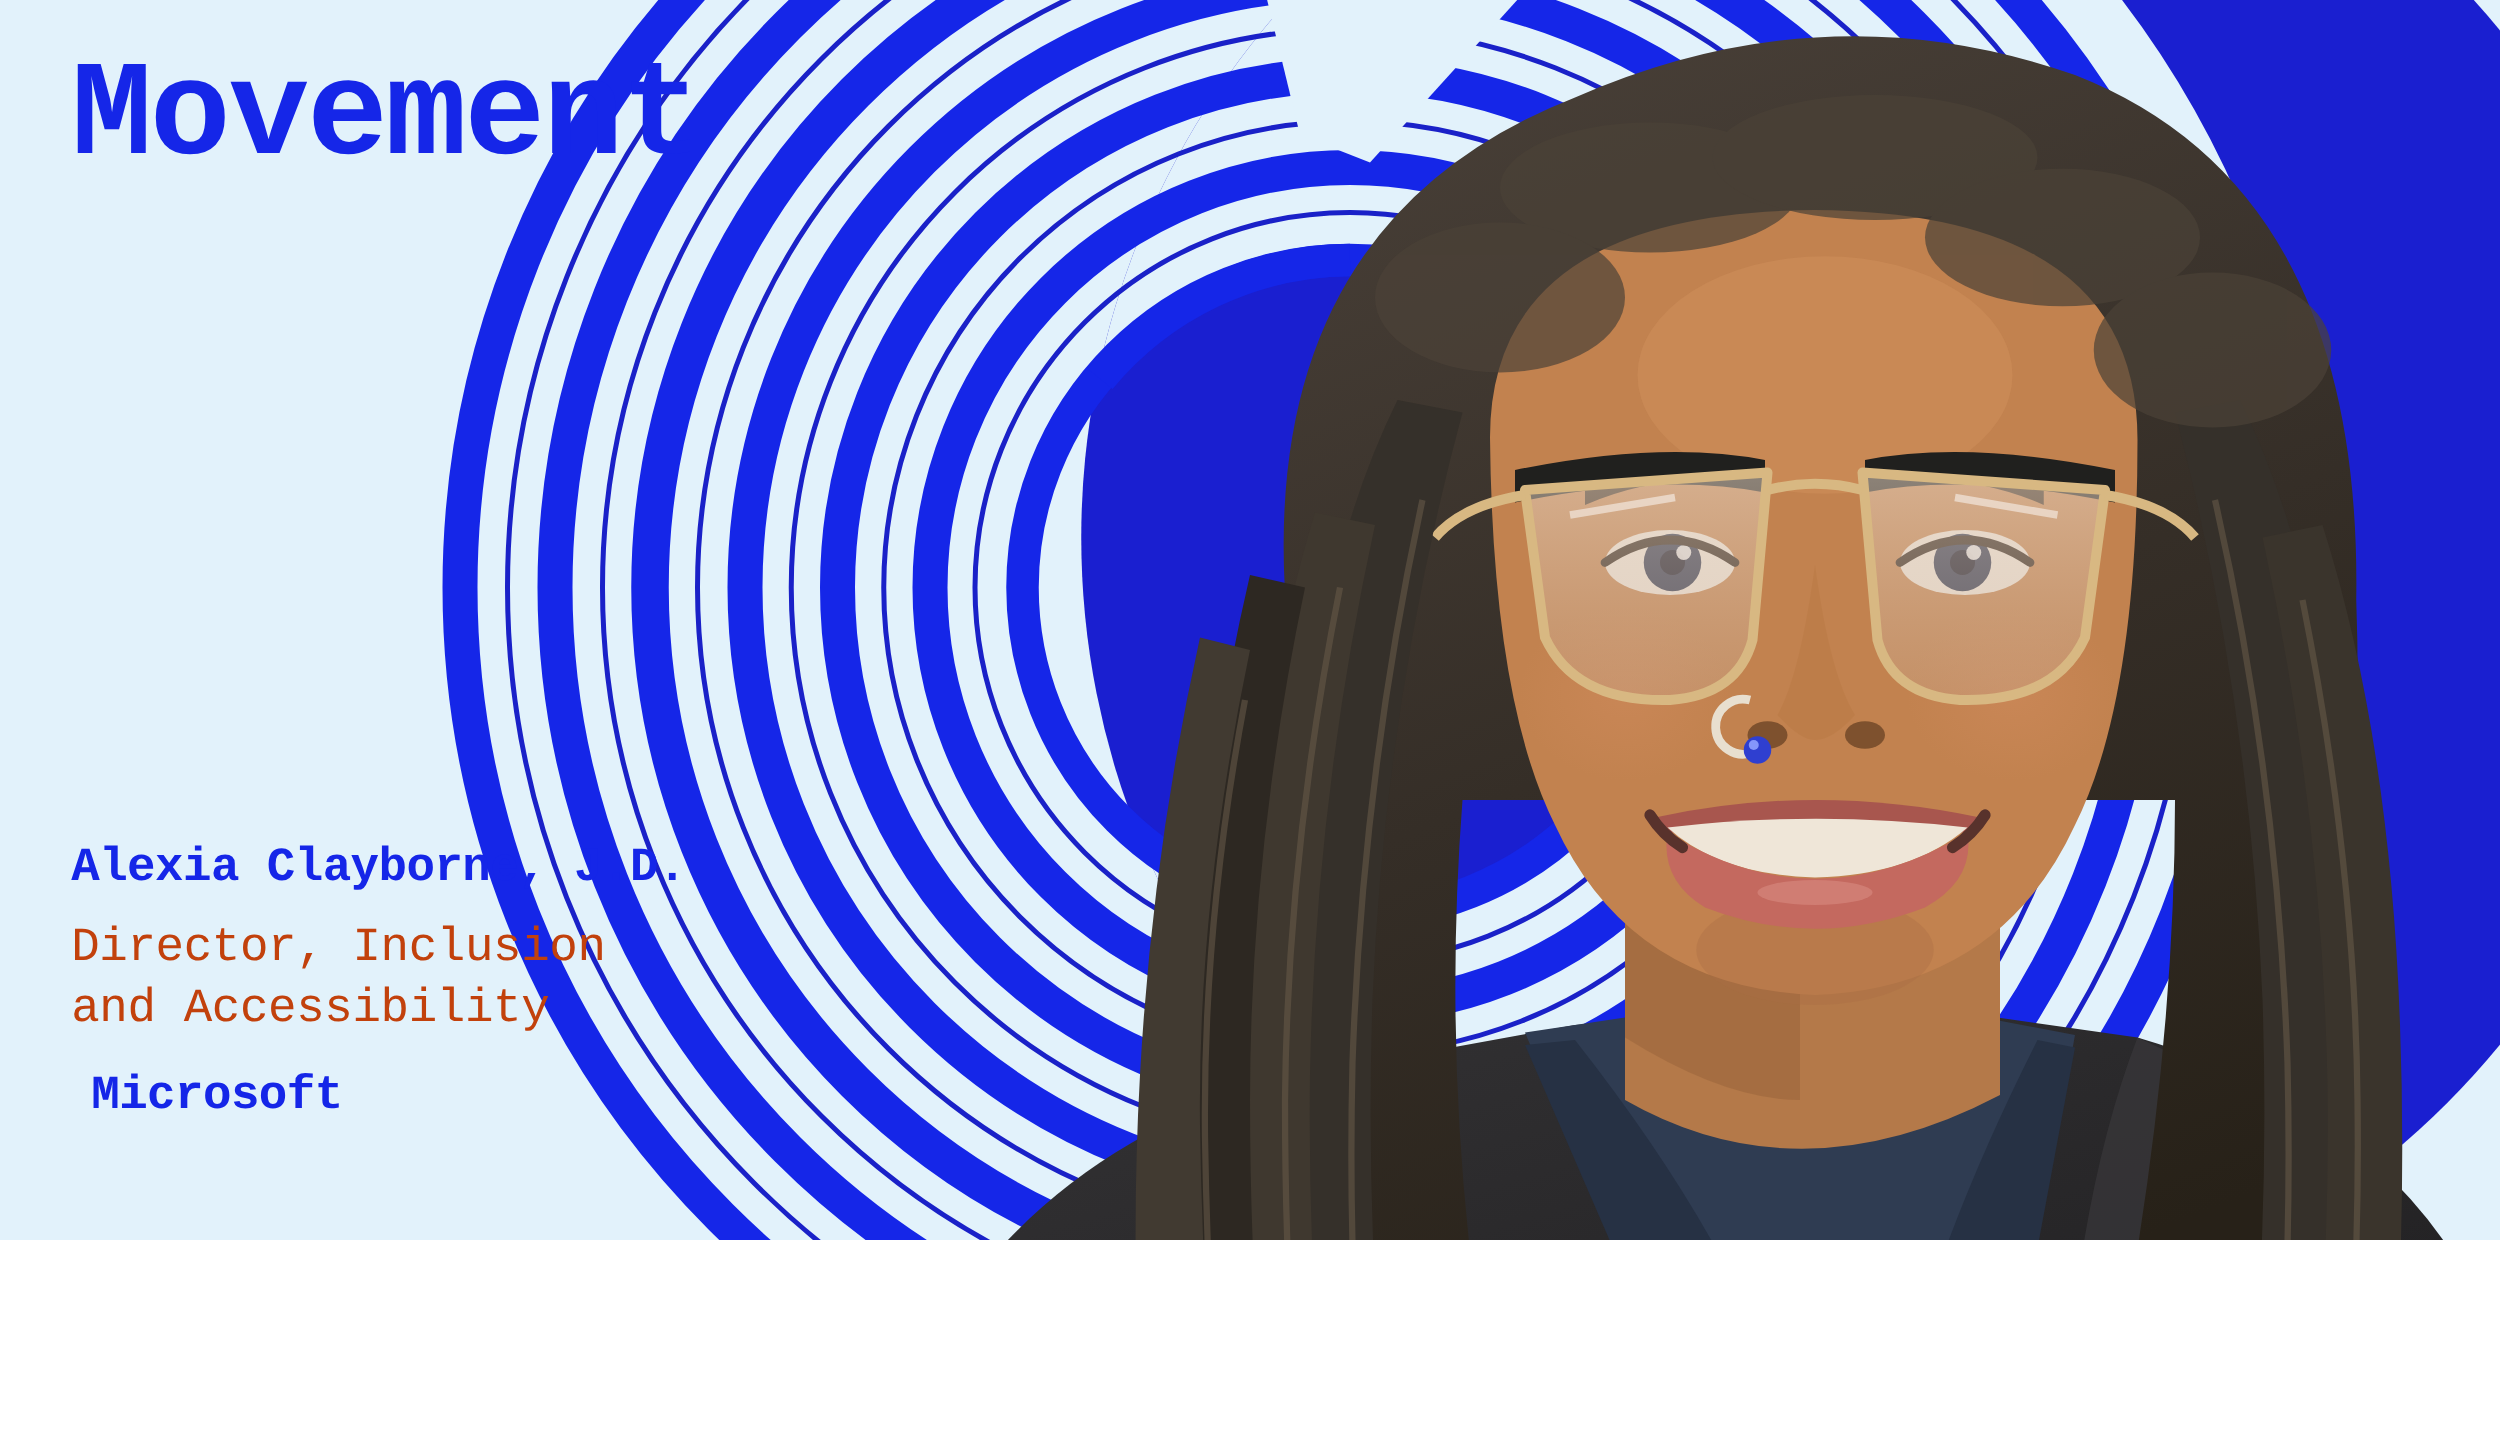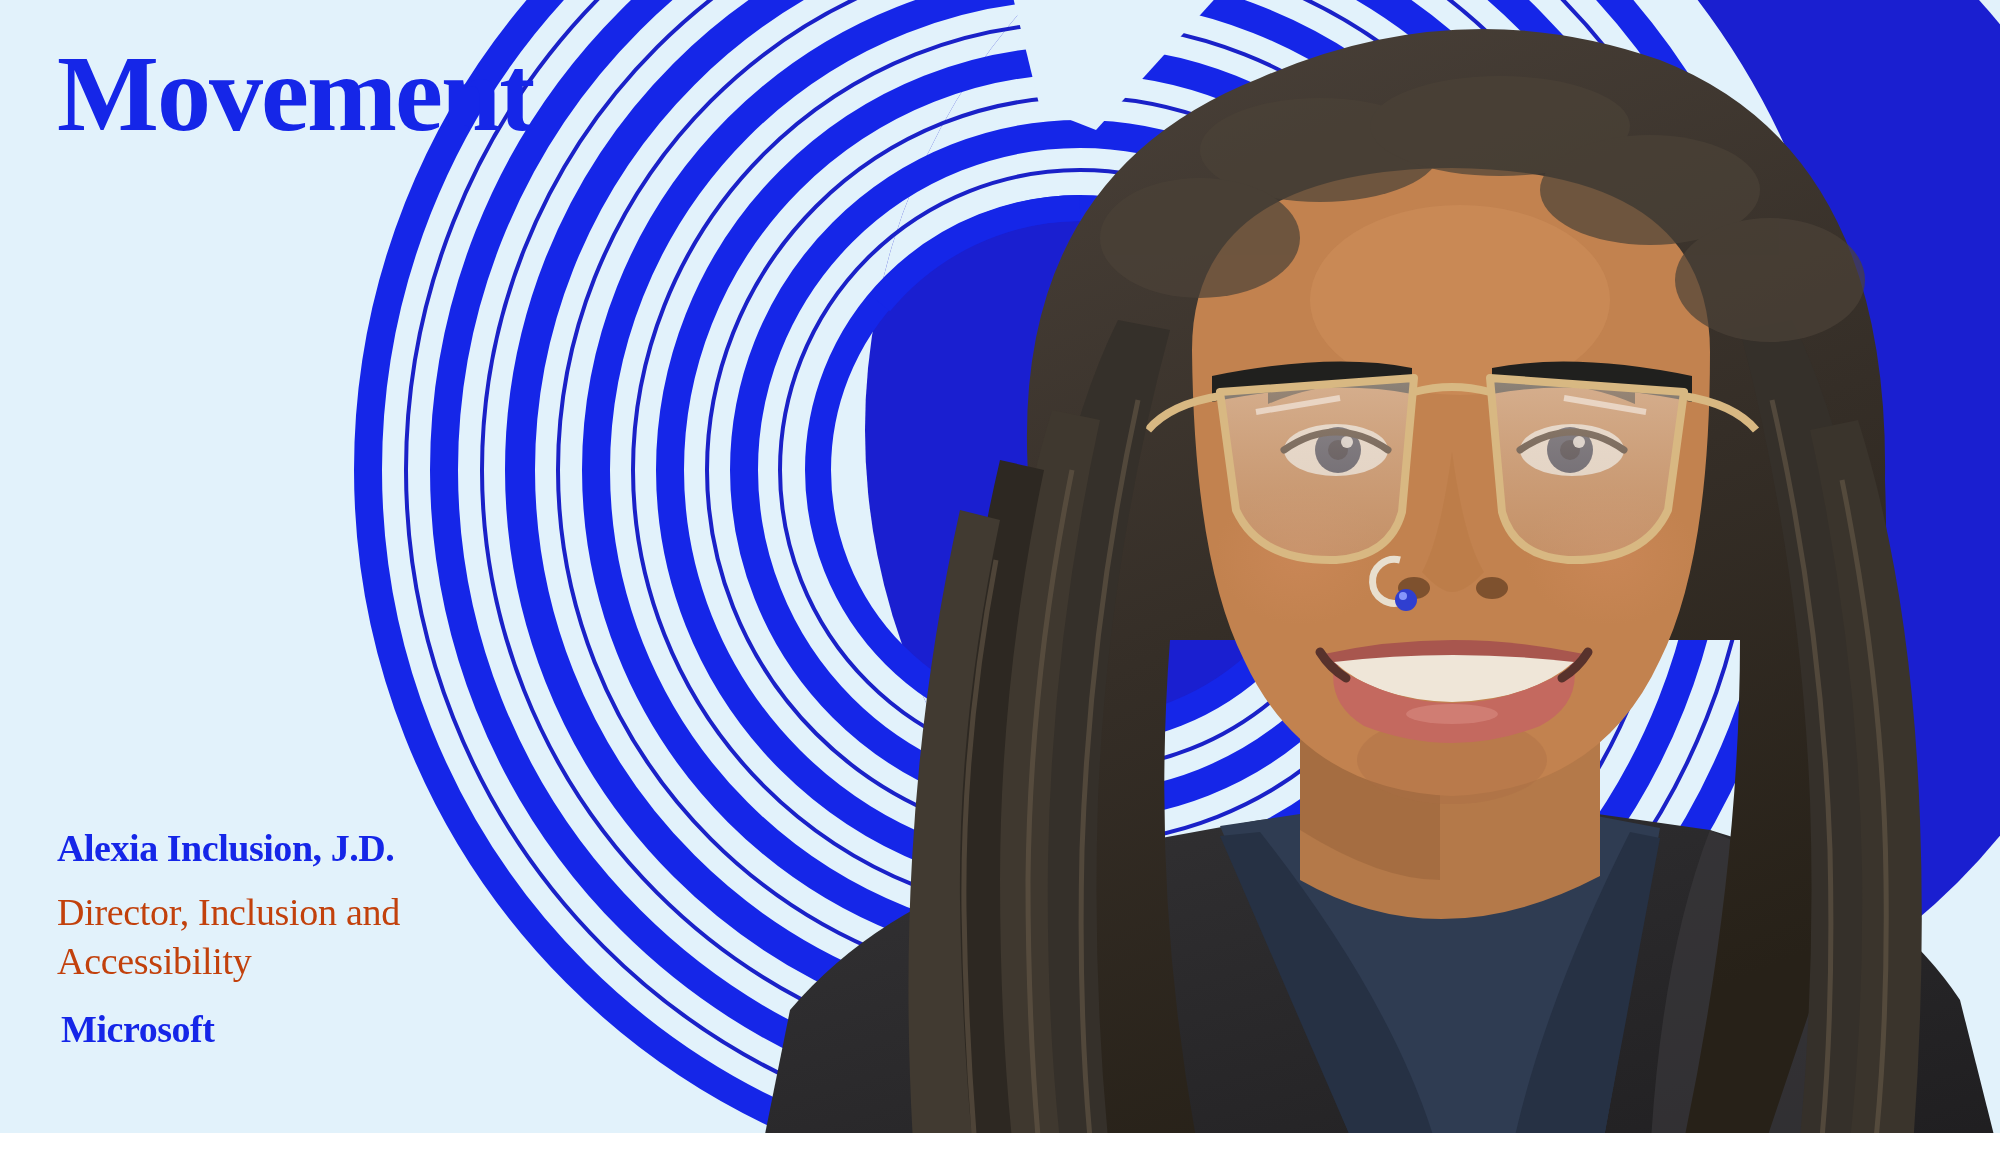--- a/index.html
+++ b/index.html
@@ -4,24 +4,24 @@
 <title>Movement Maker</title>
 <style>
   html, body {
     margin: 0;
     padding: 0;
     background: #ffffff;
   }
   #stage {
     position: relative;
     width: 2000px;
-    height: 1133px;
+    height: 992px;
     overflow: hidden;
     background: #e2f2fb;
-    font-family: Liberation Serif, serif;
+    font-family: Liberation Mono, monospace;
   }
 
   
   #bg-graphic {
     position: absolute;
     inset: 0;
     width: 2000px;
     height: 1159px;
     pointer-events: none;
   }
@@ -70,21 +70,21 @@
     line-height: 1.28;
     margin: 0 0 24px 0;
     max-width: 430px;
   }
   #speaker-org {
     font-size: 38px;
     font-weight: 700;
     color: #1526e8;
     letter-spacing: -0.012em;
     line-height: 1.1;
-    margin: 4px;
+    margin: 16px;
   }
 
   
   #portrait {
     position: absolute;
     left: 700px;
     top: 0;
     width: 1300px;
     height: 1159px;
     z-index: 4;
@@ -303,18 +303,18 @@
 
       </g>
     </svg>
   </div>
 
   <div id="headline">
     <span class="hl-line l1">Movement</span>
   </div>
 
   <div id="speaker-block">
-    <p id="speaker-name">Alexia Inclusion, J.D.</p>
+    <p id="speaker-name">Alexia Clayborne, J.D.</p>
     <p id="speaker-title">Director, Inclusion and Accessibility</p>
     <p id="speaker-org">Microsoft</p>
   </div>
 
 </div>
 
 </body></html>

